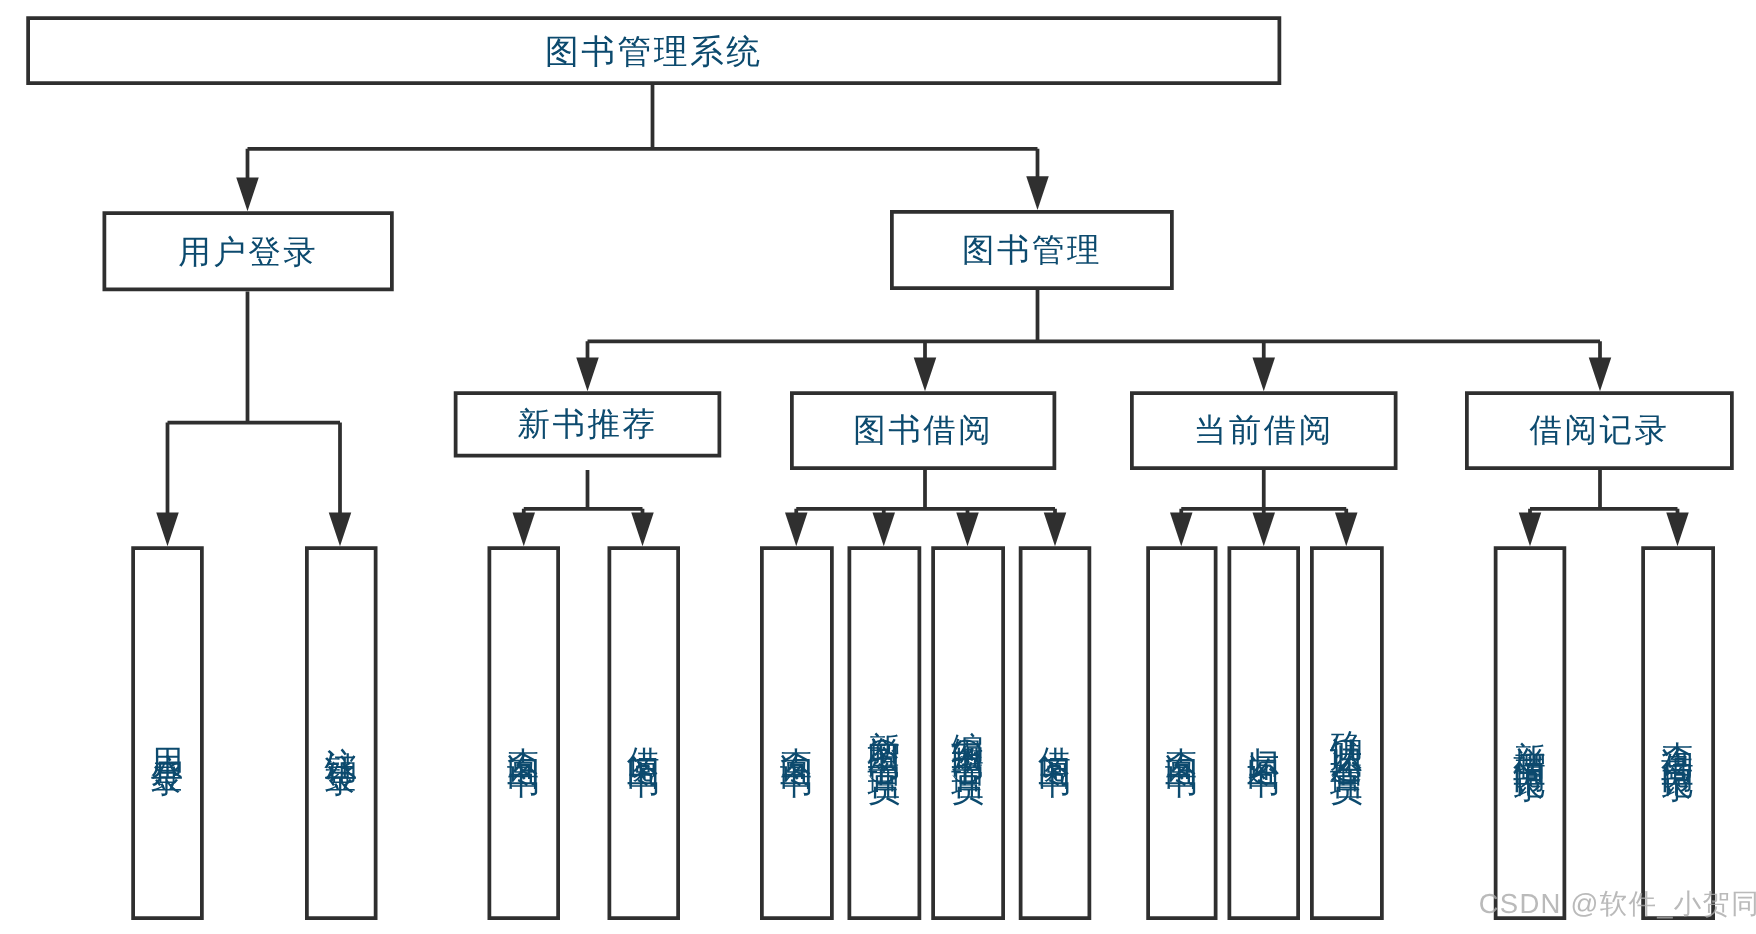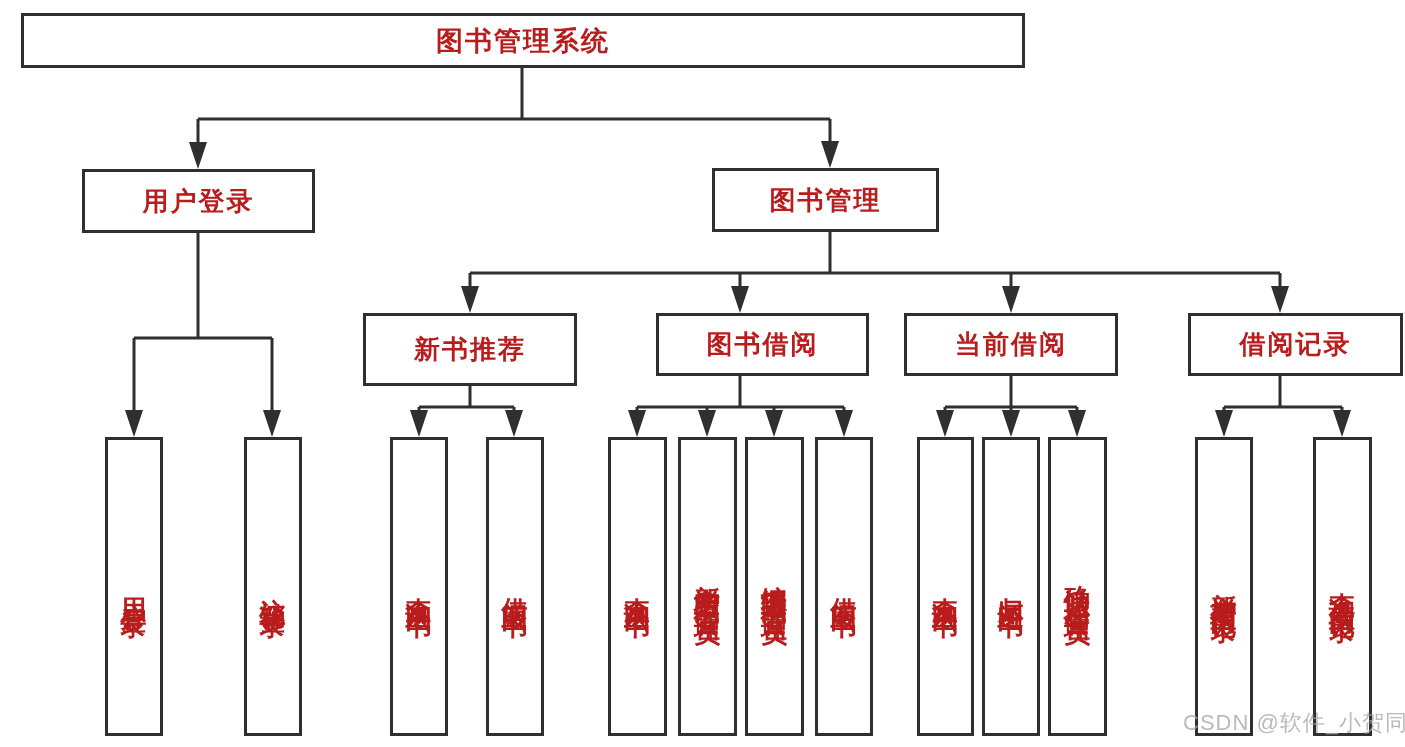--- a/index.html
+++ b/index.html
@@ -3,39 +3,39 @@
 <meta charset="utf-8">
 <style>
   html,body{margin:0;padding:0;background:#ffffff;}
   #stage{
     position:relative;width:1405px;height:747px;background:#ffffff;
     font-family:"Liberation Sans","DejaVu Sans",sans-serif;overflow:hidden;
   }
   #wires{position:absolute;left:0;top:0;width:1405px;height:747px;}
   .box{
     position:absolute;box-sizing:border-box;border:3px solid #2f2f2f;background:#ffffff;
-    display:flex;align-items:center;justify-content:center;color:#b91c1c;font-weight:bold;
+    display:flex;align-items:center;justify-content:center;color:#0c4a6e;
   }
   .box .lbl{white-space:nowrap;}
   .h-box .lbl{font-size:26px;letter-spacing:2px;}
   .root-box .lbl{font-size:27px;letter-spacing:2px;}
   .leaf .lbl{
     writing-mode:vertical-rl;text-orientation:mixed;
     font-size:26px;letter-spacing:5px;line-height:1;
   }
   
   #n-root{left:21px;top:13px;width:1004px;height:55px;}
   
   #n-user-login{left:82px;top:169px;width:233px;height:64px;}
   #n-book-mgmt{left:712px;top:168px;width:227px;height:64px;}
   
-  #n-new-book{left:363px;top:313px;width:214px;height:73px;}
-  #n-borrowing{left:656px;top:313px;width:213px;height:63px;}
+  #n-new-book{left:363px;top:313px;width:214px;height:53px;}
+  #n-borrowing{left:632px;top:313px;width:213px;height:63px;}
   #n-current{left:904px;top:313px;width:214px;height:63px;text-align:right;}
-  #n-records{left:1172px;top:313px;width:215px;height:63px;margin-left:16px;}
+  #n-records{left:1172px;top:313px;width:215px;height:63px;}
   
   .leaf{top:437px;height:299px;width:58px;}
   #lf-0{left:105px;}  #lf-1{left:244px;}
   #lf-2{left:390px;}  #lf-3{left:486px;}
   #lf-4{left:608px;width:59px;} #lf-5{left:678px;width:59px;}
   #lf-6{left:745px;width:59px;} #lf-7{left:815px;}
   #lf-8{left:917px;width:57px;} #lf-9{left:982px;} #lf-10{left:1048px;width:59px;}
   #lf-11{left:1195px;} #lf-12{left:1313px;width:59px;}
   
   #watermark{

